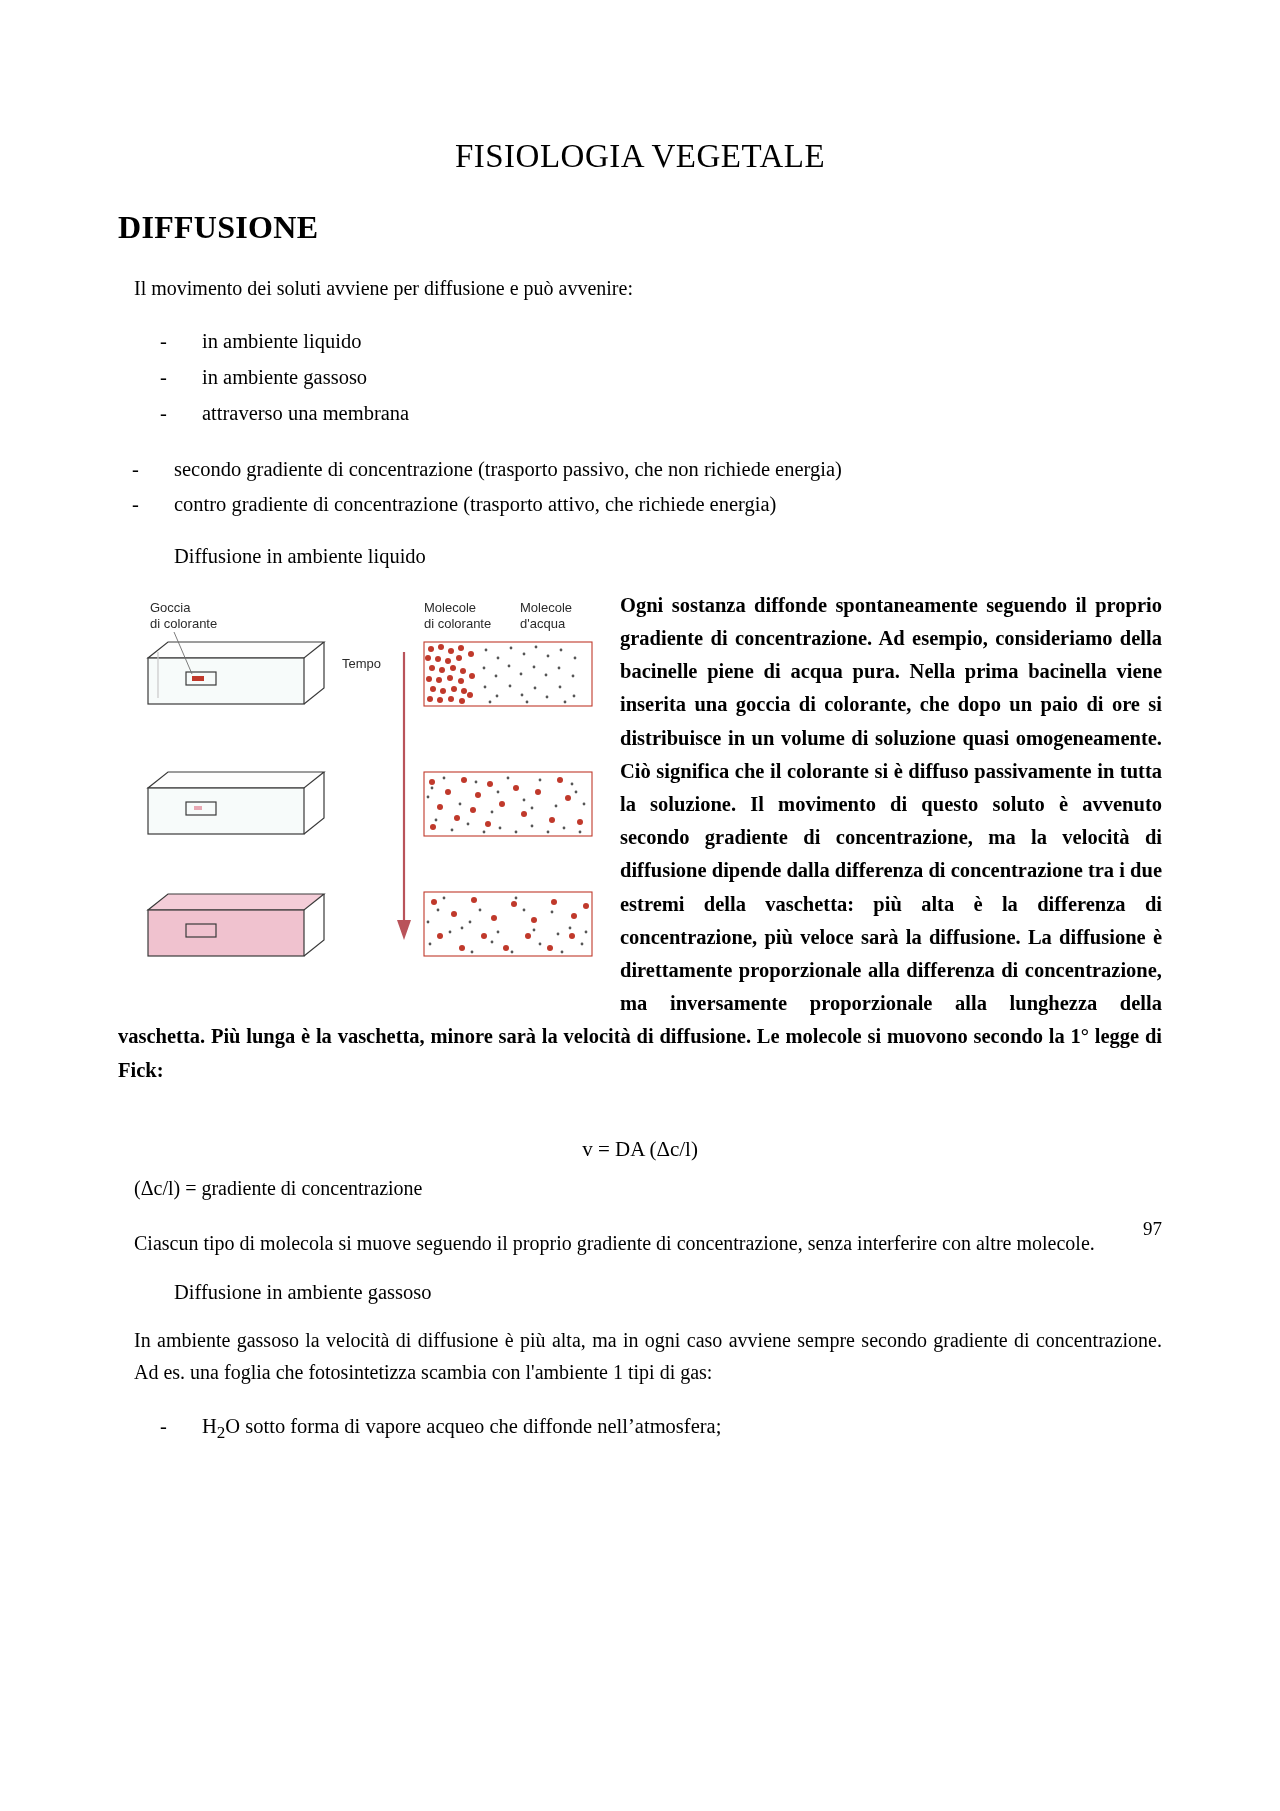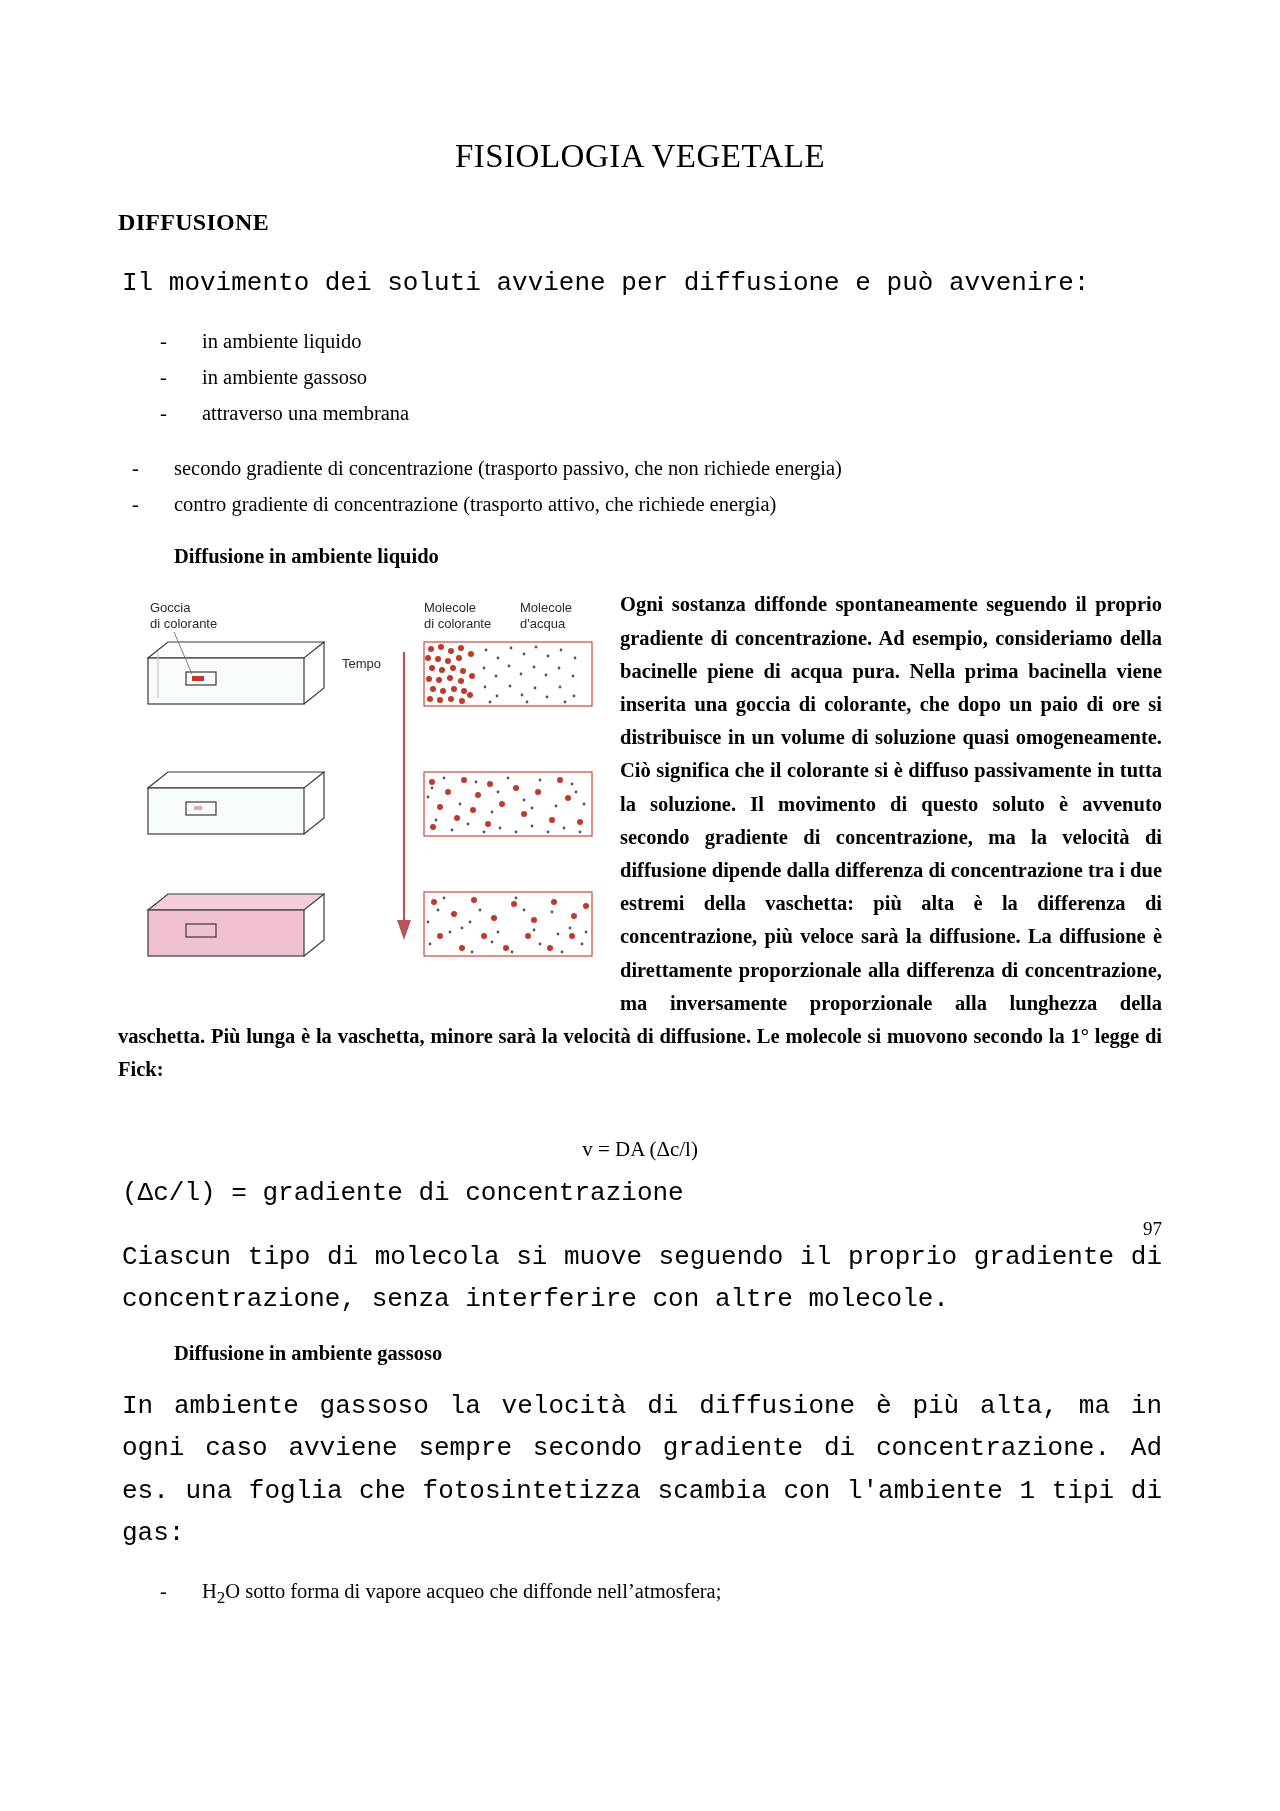--- a/index.html
+++ b/index.html
@@ -24,30 +24,29 @@
   }
   .doc-title {
     text-align: center;
     font-size: 33px;
     font-weight: normal;
     letter-spacing: 0.5px;
     margin: 18px 0 34px 0;
     font-family: "Liberation Serif", serif;
   }
   .section-head {
-    font-size: 24px;
+    font-size: 32px;
     margin: 16px 0 26px 0;
     letter-spacing: 0.3px;
   }
   p.body {
-    font-size: 26px;
+    font-size: 20px;
     line-height: 1.62;
     text-align: justify;
-    margin: 0 0 22px 4px;
-    font-family: Liberation Mono, monospace;
+    margin: 0 0 22px 16px;
   }
   p.body.nojust { text-align: left; }
   ul.dashlist {
     list-style: none;
     margin: 0 0 24px 0;
     padding: 0 0 0 42px;
   }
   ul.dashlist.tight { padding-left: 14px; }
   ul.dashlist li {
     font-size: 20.5px;
@@ -56,21 +55,21 @@
     padding-left: 42px;
     margin-bottom: 4px;
   }
   ul.dashlist li .dash {
     position: absolute;
     left: 0;
     top: 0;
   }
   .sub-head {
     font-size: 20.5px;
-    font-weight: bold;
+    font-weight: normal;
     margin: 6px 0 20px 56px;
   }
   .sub-head.gassoso { margin-top: 8px; }
   .figure-wrap {
     float: left;
     width: 470px;
     margin: 4px 22px 6px 10px;
   }
   .fig-text {
     font-size: 20.5px;

